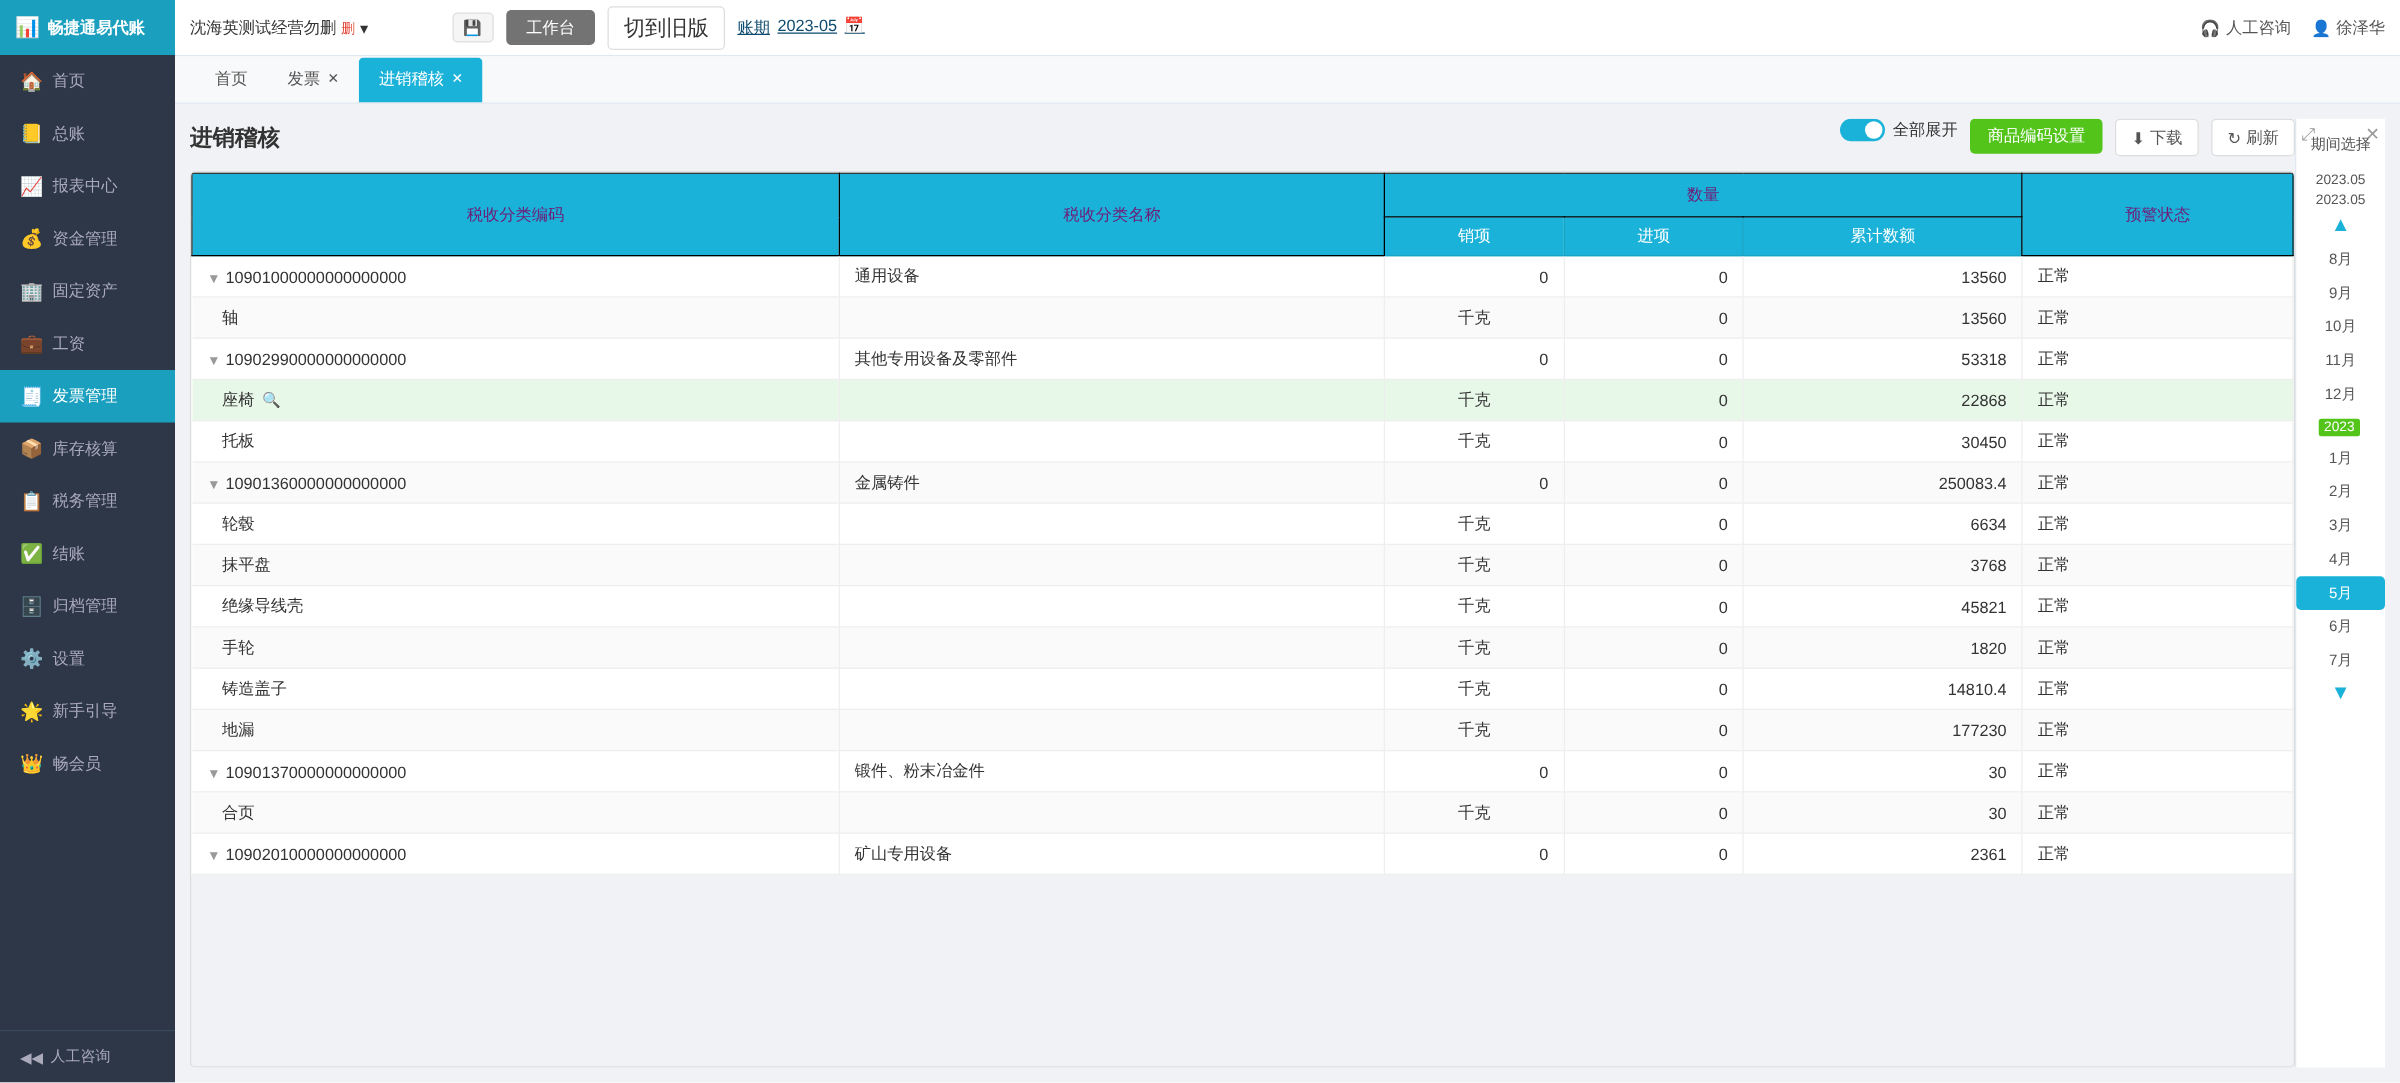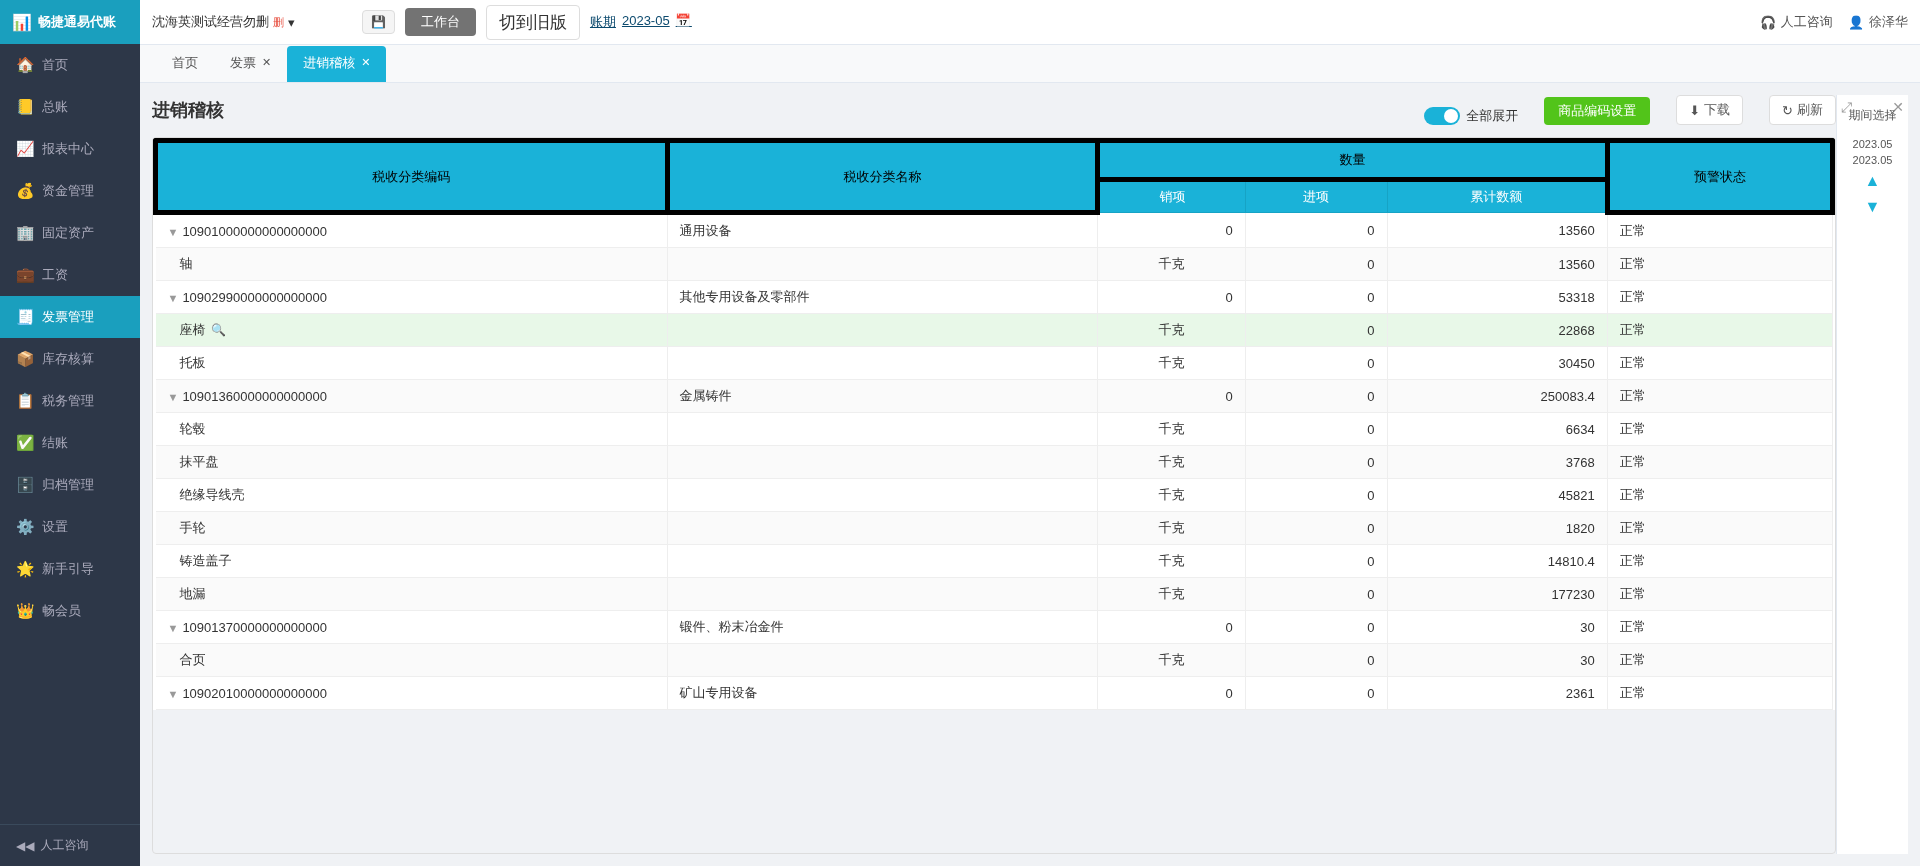--- a/index.html
+++ b/index.html
@@ -172,22 +172,22 @@
       justify-content: space-between;
       margin-bottom: 12px;
     }
     .page-title {
       font-size: 18px;
       font-weight: bold;
       color: #333;
     }
     .page-actions {
       display: flex;
-      align-items: flex-end;
-      gap: 26px;
+      align-items: flex-start;
+      gap: 10px;
     }
     .toggle-switch {
       display: flex;
       align-items: center;
       gap: 6px;
       font-size: 13px;
       color: #333;
     }
     .toggle-track {
       width: 36px;
@@ -235,25 +235,25 @@
       border: 1px solid #ddd;
       border-radius: 4px;
     }
     table {
       width: 100%;
       border-collapse: collapse;
       background: white;
     }
     .thead-top th {
       background: #1ab2d8;
-      color: #000000;
+      color: #701a75;
       padding: 8px 12px;
       font-size: 13px;
       font-weight: normal;
-      border: 5px solid #000000;
+      border: 1px solid #000000;
       text-align: center;
     }
     .thead-sub th {
       background: #1ab2d8;
       color: white;
       padding: 6px 12px;
       font-size: 13px;
       font-weight: normal;
       border: 1px solid #16a3c5;
       text-align: center;
@@ -646,16 +646,33 @@
 
     <div class="period-panel">
       <span class="close-panel-btn">✕</span>
       <span class="expand-panel-btn">⤢</span>
       <div class="period-panel-header">
         <span>期间选择</span>
       </div>
       <div style="font-size:11px;color:#555;padding:2px 4px;text-align:center">2023.05</div>
       <div style="font-size:11px;color:#555;padding:2px 4px;text-align:center">2023.05</div>
       <div class="period-scroll-up">▲</div>
+      <div class="period-list">
+        <div class="period-item">8月</div>
+        <div class="period-item">9月</div>
+        <div class="period-item">10月</div>
+        <div class="period-item">11月</div>
+        <div class="period-item">12月</div>
+        <div class="period-item">
+          <span class="period-year-tag">2023</span>
+        </div>
+        <div class="period-item">1月</div>
+        <div class="period-item">2月</div>
+        <div class="period-item">3月</div>
+        <div class="period-item">4月</div>
+        <div class="period-item active">5月</div>
+        <div class="period-item">6月</div>
+        <div class="period-item">7月</div>
+      </div>
       <div class="period-scroll-down">▼</div>
     </div>
   </div>
 </div>
 
 </body></html>

